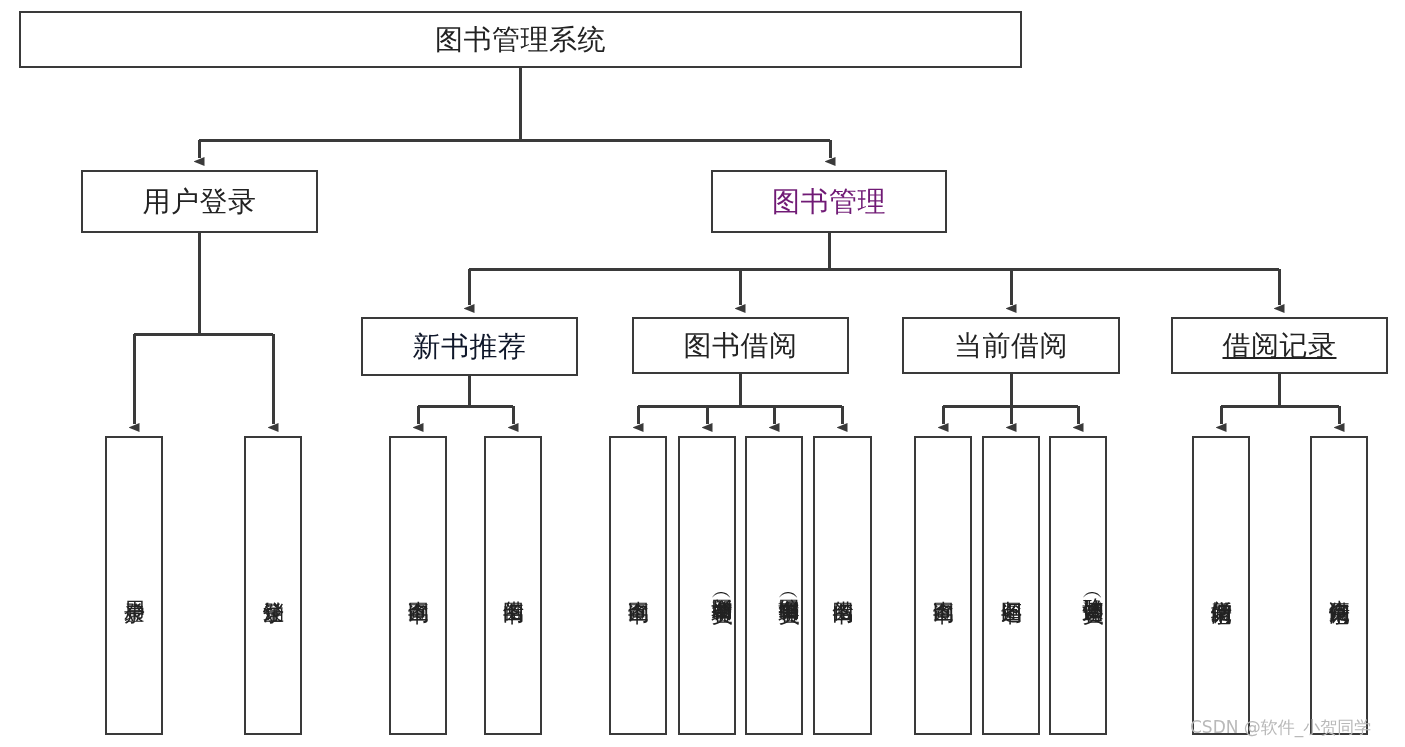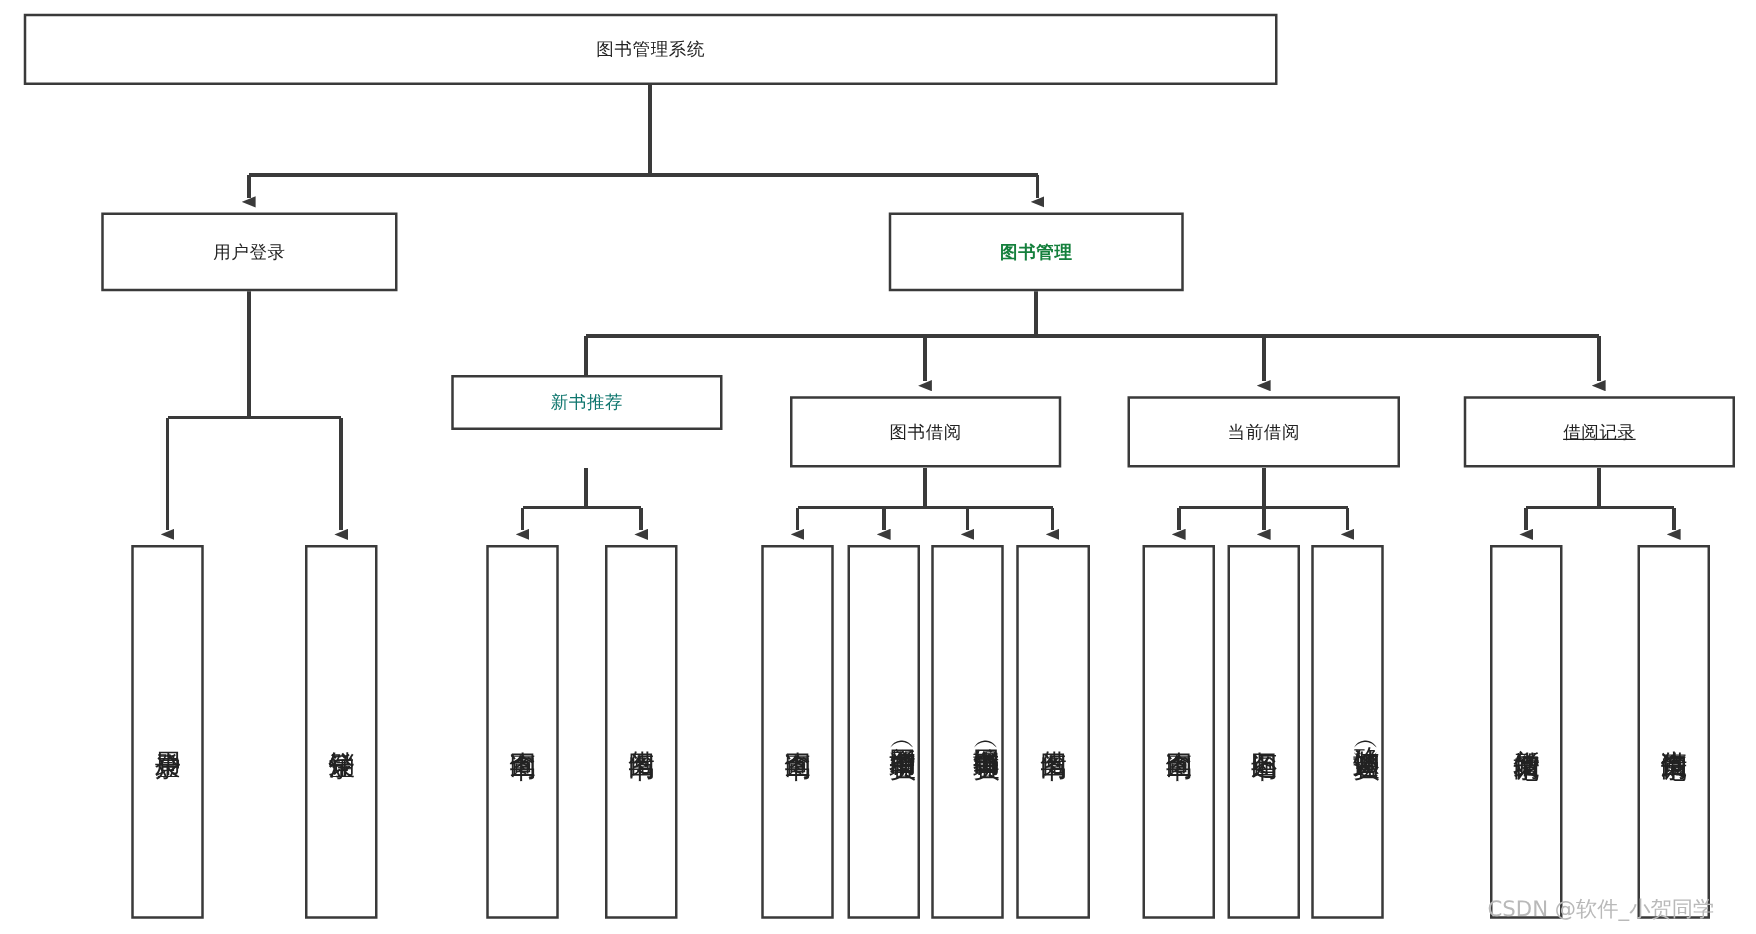--- a/index.html
+++ b/index.html
@@ -29,21 +29,21 @@
     box-sizing: border-box;
     border: 2px solid #3a3a3a;
     background: #ffffff;
     display: flex;
     align-items: center;
     justify-content: center;
     color: #222222;
     z-index: 2;
   }
   .node-h {
-    font-size: 14px;
+    font-size: 28px;
     letter-spacing: 0.5px;
   }
   .node-v {
     writing-mode: vertical-rl;
     text-orientation: upright;
     font-size: 21px;
     line-height: 1.18;
     letter-spacing: 1px;
     padding-top: 6px;
     padding-bottom: 6px;
@@ -118,23 +118,23 @@
       <path d="M1279,374 L1279,406"></path>
       <path d="M1221,406 L1339,406"></path>
       <path d="M1221,406 L1221,424" marker-end="url(#arrow)"></path>
       <path d="M1339,406 L1339,424" marker-end="url(#arrow)"></path>
     </g>
   </svg>
 
   <div class="node node-h" style="left: 19px; top: 11px; width: 1003px; height: 57px; border-color: rgb(58, 58, 58); background: rgb(255, 255, 255); color: rgb(34, 34, 34);">图书管理系统</div>
 
   <div class="node node-h" style="left: 81px; top: 170px; width: 237px; height: 63px; border-color: rgb(58, 58, 58); background: rgb(255, 255, 255); color: rgb(34, 34, 34);">用户登录</div>
-  <div class="node node-h" style="left: 711px; top: 170px; width: 236px; height: 63px; border-color: rgb(58, 58, 58); background: rgb(255, 255, 255); color: #15803d; font-weight: bold;">图书管理</div>
+  <div class="node node-h" style="left: 711px; top: 170px; width: 236px; height: 63px; border-color: rgb(58, 58, 58); background: rgb(255, 255, 255); color: #701a75;">图书管理</div>
 
-  <div class="node node-h" style="left: 361px; top: 300px; width: 217px; height: 44px; border-color: rgb(58, 58, 58); background: rgb(255, 255, 255); color: #0f766e;">新书推荐</div>
+  <div class="node node-h" style="left: 361px; top: 317px; width: 217px; height: 59px; border-color: rgb(58, 58, 58); background: rgb(255, 255, 255); color: #0f172a;">新书推荐</div>
   <div class="node node-h" style="left: 632px; top: 317px; width: 217px; height: 57px; border-color: rgb(58, 58, 58); background: rgb(255, 255, 255); color: rgb(34, 34, 34);">图书借阅</div>
   <div class="node node-h" style="left: 902px; top: 317px; width: 218px; height: 57px; border-color: rgb(58, 58, 58); background: rgb(255, 255, 255); color: rgb(34, 34, 34);">当前借阅</div>
   <div class="node node-h" style="left: 1171px; top: 317px; width: 217px; height: 57px; border-color: rgb(58, 58, 58); background: rgb(255, 255, 255); color: rgb(34, 34, 34); text-decoration: underline;">借阅记录</div>
 
   <div class="node node-v vmid" style="left: 105px; top: 436px; width: 58px; height: 299px; border-color: rgb(58, 58, 58); background: rgb(255, 255, 255); color: rgb(34, 34, 34);">用户登录</div>
   <div class="node node-v vmid" style="left: 244px; top: 436px; width: 58px; height: 299px; border-color: rgb(58, 58, 58); background: rgb(255, 255, 255); color: rgb(34, 34, 34);">注销登录</div>
   <div class="node node-v vmid" style="left: 389px; top: 436px; width: 58px; height: 299px; border-color: rgb(58, 58, 58); background: rgb(255, 255, 255); color: rgb(34, 34, 34);">查询图书</div>
   <div class="node node-v vmid" style="left: 484px; top: 436px; width: 58px; height: 299px; border-color: rgb(58, 58, 58); background: rgb(255, 255, 255); color: rgb(34, 34, 34);">借阅图书</div>
   <div class="node node-v vmid" style="left: 609px; top: 436px; width: 58px; height: 299px; border-color: rgb(58, 58, 58); background: rgb(255, 255, 255); color: rgb(34, 34, 34);">查询图书</div>
   <div class="node node-v vtop" style="left: 678px; top: 436px; width: 58px; height: 299px; border-color: rgb(58, 58, 58); background: rgb(255, 255, 255); color: rgb(34, 34, 34);">新增图书（管理员）</div>

